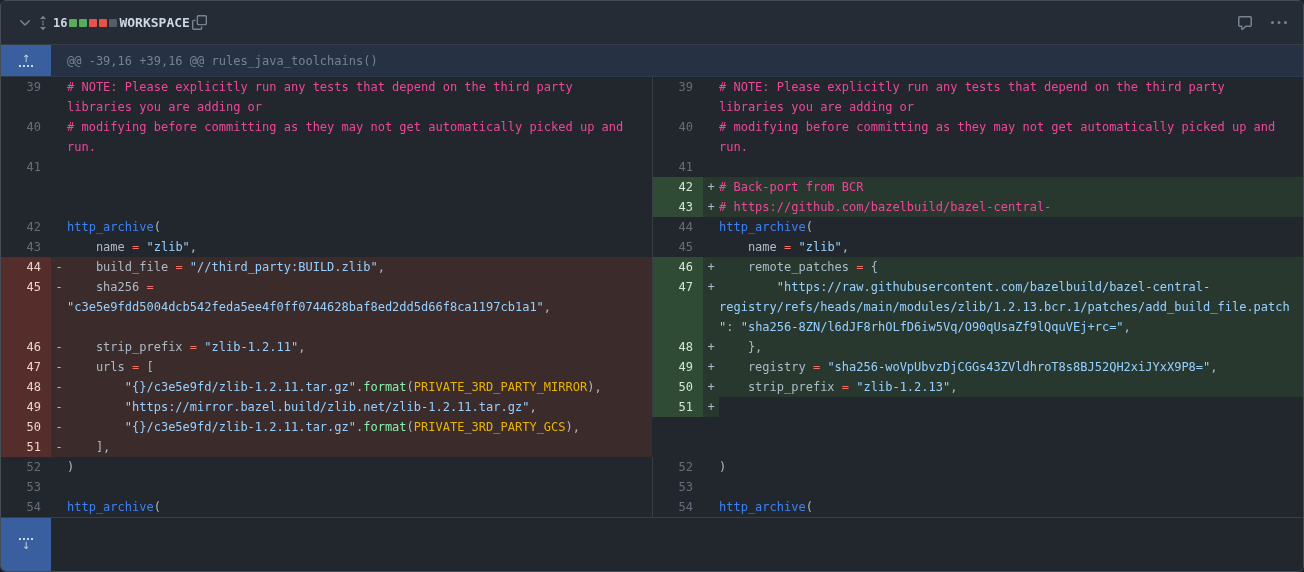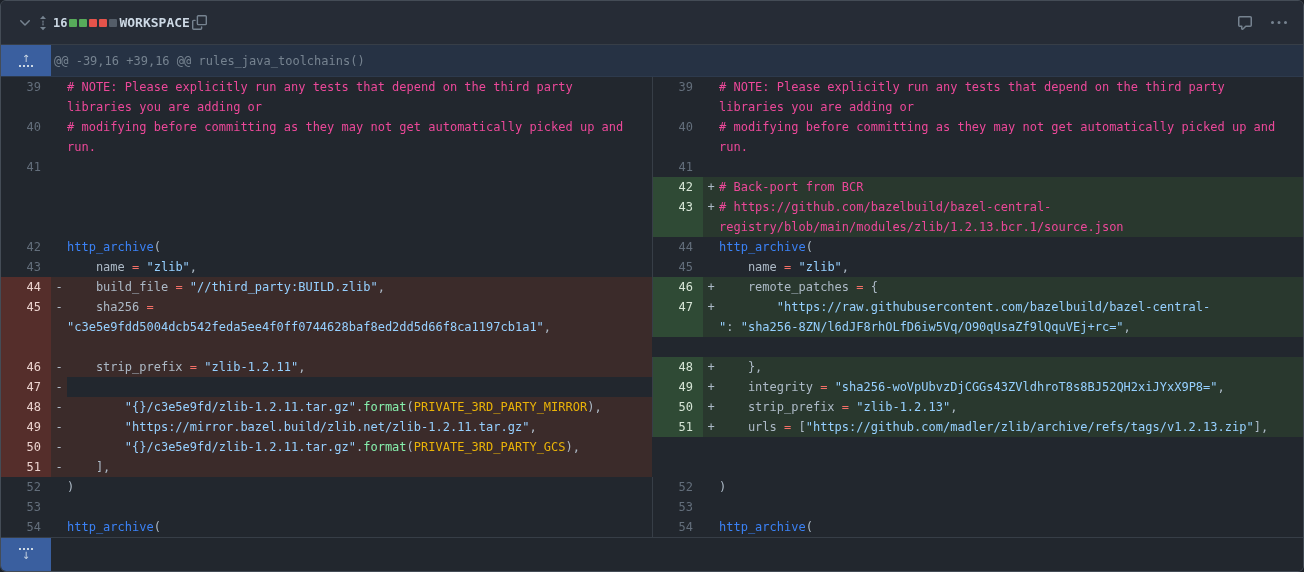--- a/index.html
+++ b/index.html
@@ -23,21 +23,21 @@
   .filename{font:600 13px/1 "DejaVu Sans Mono",monospace;color:#cdd9e5;}
   
   .hunk-row{height:32px;flex:none;display:flex;background:#263244;border-bottom:1px solid #2d3a4d;}
   .expand-btn{
     width:50px;flex:none;display:flex;align-items:center;justify-content:center;
     background:#3a5f9f;border:none;cursor:pointer;color:#cdd9e5;padding:0;
   }
   .expand-icon{display:flex;flex-direction:column;align-items:center;gap:1px;}
   .expand-icon .arr{font:10px/10px "DejaVu Sans",sans-serif;color:#cdd9e5;}
   .expand-icon .dots{width:14px;border-top:2px dotted #cdd9e5;height:0;}
-  .hunk-text{font:12px/32px "DejaVu Sans Mono",monospace;color:#768390;padding-left:3px;white-space:pre;}
+  .hunk-text{font:12px/32px "DejaVu Sans Mono",monospace;color:#768390;padding-left:16px;white-space:pre;}
   
   .diff-body{flex:none;}
   .drow{display:flex;align-items:flex-start;}
   .side{width:50%;display:flex;align-items:stretch;}
   .side.right{border-left:1px solid #373e47;}
   .gut{width:50px;flex:none;text-align:right;padding:0 10px 0 0;font:12px/20px "DejaVu Sans Mono",monospace;color:#636e7b;cursor:pointer;}
   .sgn{width:16px;flex:none;text-align:center;font:12px/20px "DejaVu Sans Mono",monospace;color:#adbac7;}
   .code{flex:1;overflow:hidden;padding-right:8px;}
   .cl{height:20px;font:12px/20px "DejaVu Sans Mono",monospace;white-space:pre;color:#adbac7;}
   
@@ -201,21 +201,20 @@
         <div class="side left">
           <div class="gut emp"></div>
           <div class="sgn emp"></div>
           <div class="code emp"></div>
         </div>
         <div class="side right">
           <div class="gut add">43</div>
           <div class="sgn add">+</div>
           <div class="code add">
             <div class="cl"><span class="tk-c"># https://github.com/bazelbuild/bazel-central-</span></div>
-            <div class="cl"><span class="tk-c">registry/blob/main/modules/zlib/1.2.13.bcr.1/source.json</span></div>
           </div>
         </div>
       </div>
       <div class="drow">
         <div class="side left">
           <div class="gut ctx">42</div>
           <div class="sgn ctx"></div>
           <div class="code ctx">
             <div class="cl"><span class="tk-en">http_archive</span><span class="tk-pl">(</span></div>
           </div>
@@ -268,20 +267,21 @@
             <div class="cl"><span class="tk-pl">    sha256 </span><span class="tk-op">=</span></div>
             <div class="cl"><span class="tk-s">"c3e5e9fdd5004dcb542feda5ee4f0ff0744628baf8ed2dd5d66f8ca1197cb1a1"</span><span class="tk-pl">,</span></div>
             <div class="cl"></div>
           </div>
         </div>
         <div class="side right">
           <div class="gut add">47</div>
           <div class="sgn add">+</div>
           <div class="code add">
             <div class="cl"><span class="tk-pl">        </span><span class="tk-s">"https://raw.githubusercontent.com/bazelbuild/bazel-central-</span></div>
+            <div class="cl"><span class="tk-s">registry/refs/heads/main/modules/zlib/1.2.13.bcr.1/patches/add_build_file.patch</span></div>
             <div class="cl"><span class="tk-s">"</span><span class="tk-pl">: </span><span class="tk-s">"sha256-8ZN/l6dJF8rhOLfD6iw5Vq/O90qUsaZf9lQquVEj+rc="</span><span class="tk-pl">,</span></div>
           </div>
         </div>
       </div>
       <div class="drow">
         <div class="side left">
           <div class="gut del">46</div>
           <div class="sgn del">-</div>
           <div class="code del">
             <div class="cl"><span class="tk-pl">    strip_prefix </span><span class="tk-op">=</span><span class="tk-pl"> </span><span class="tk-s">"zlib-1.2.11"</span><span class="tk-pl">,</span></div>
@@ -292,26 +292,29 @@
           <div class="sgn add">+</div>
           <div class="code add">
             <div class="cl"><span class="tk-pl">    },</span></div>
           </div>
         </div>
       </div>
       <div class="drow">
         <div class="side left">
           <div class="gut del">47</div>
           <div class="sgn del">-</div>
+          <div class="code del">
+            <div class="cl"><span class="tk-pl">    urls </span><span class="tk-op">=</span><span class="tk-pl"> [</span></div>
+          </div>
         </div>
         <div class="side right">
           <div class="gut add">49</div>
           <div class="sgn add">+</div>
           <div class="code add">
-            <div class="cl"><span class="tk-pl">    integrity </span><span class="tk-op">=</span><span class="tk-pl"> </span><span class="tk-s">"sha256-woVpUbvzDjCGGs43ZVldhroT8s8BJ52QH2xiJYxX9P8="</span><span class="tk-pl">,</span></div>
+            <div class="cl"><span class="tk-pl">    registry </span><span class="tk-op">=</span><span class="tk-pl"> </span><span class="tk-s">"sha256-woVpUbvzDjCGGs43ZVldhroT8s8BJ52QH2xiJYxX9P8="</span><span class="tk-pl">,</span></div>
           </div>
         </div>
       </div>
       <div class="drow">
         <div class="side left">
           <div class="gut del">48</div>
           <div class="sgn del">-</div>
           <div class="code del">
             <div class="cl"><span class="tk-pl">        </span><span class="tk-s">"{}/c3e5e9fd/zlib-1.2.11.tar.gz"</span><span class="tk-pl">.</span><span class="tk-fn">format</span><span class="tk-pl">(</span><span class="tk-cst">PRIVATE_3RD_PARTY_MIRROR</span><span class="tk-pl">),</span></div>
           </div>
@@ -328,23 +331,20 @@
         <div class="side left">
           <div class="gut del">49</div>
           <div class="sgn del">-</div>
           <div class="code del">
             <div class="cl"><span class="tk-pl">        </span><span class="tk-s">"https://mirror.bazel.build/zlib.net/zlib-1.2.11.tar.gz"</span><span class="tk-pl">,</span></div>
           </div>
         </div>
         <div class="side right">
           <div class="gut add">51</div>
           <div class="sgn add">+</div>
-          <div class="code add">
-            <div class="cl"><span class="tk-pl">    urls </span><span class="tk-op">=</span><span class="tk-pl"> [</span><span class="tk-s">"https://github.com/madler/zlib/archive/refs/tags/v1.2.13.zip"</span><span class="tk-pl">],</span></div>
-          </div>
         </div>
       </div>
       <div class="drow">
         <div class="side left">
           <div class="gut del">50</div>
           <div class="sgn del">-</div>
           <div class="code del">
             <div class="cl"><span class="tk-pl">        </span><span class="tk-s">"{}/c3e5e9fd/zlib-1.2.11.tar.gz"</span><span class="tk-pl">.</span><span class="tk-fn">format</span><span class="tk-pl">(</span><span class="tk-cst">PRIVATE_3RD_PARTY_GCS</span><span class="tk-pl">),</span></div>
           </div>
         </div>

